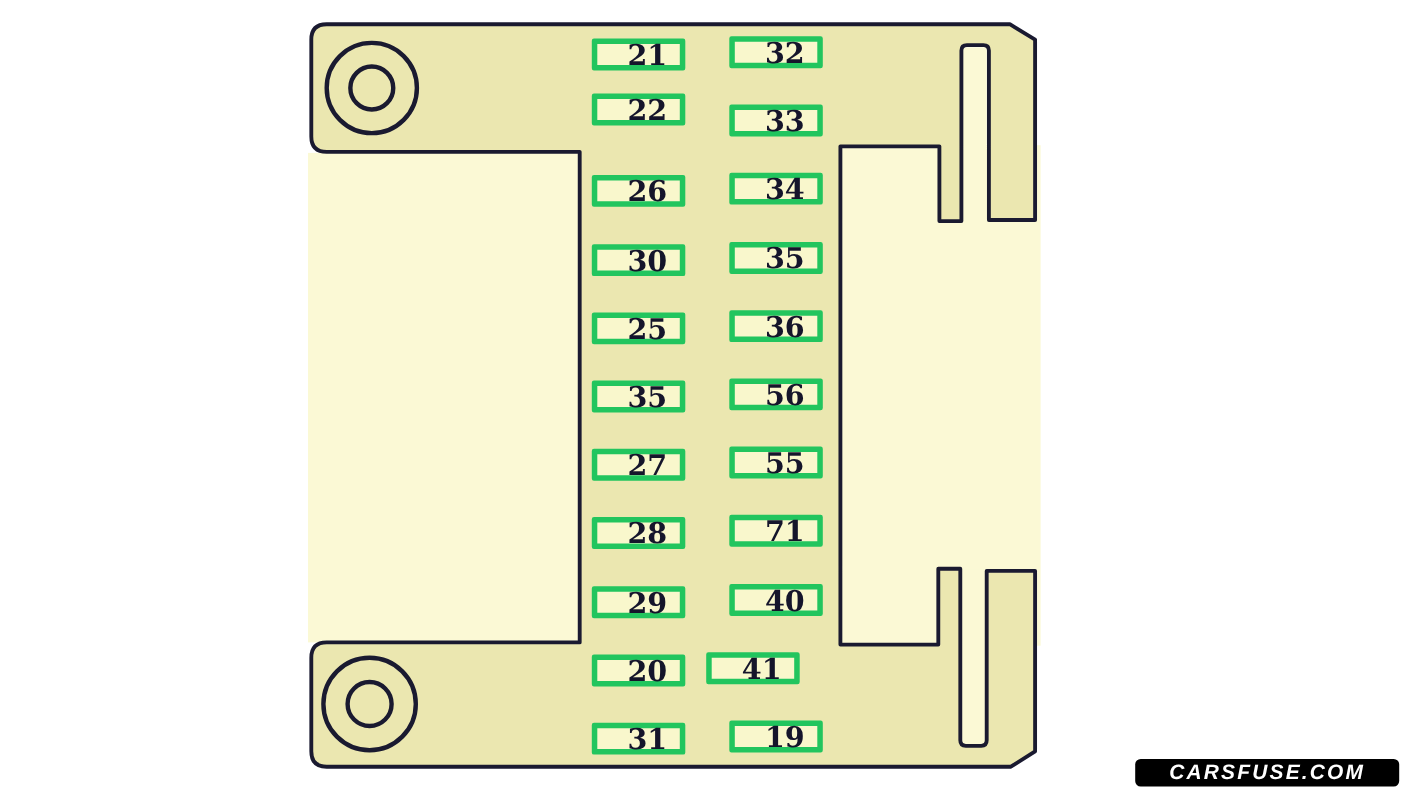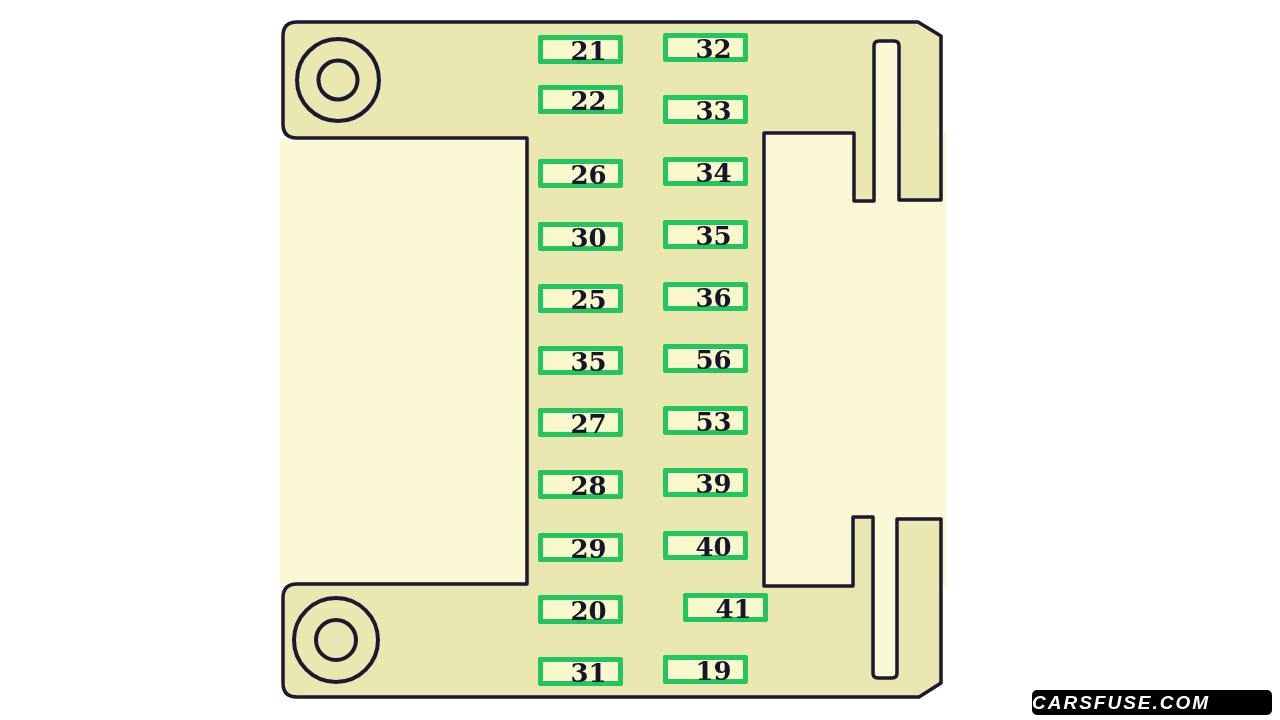--- a/index.html
+++ b/index.html
@@ -15,21 +15,21 @@
     background:#f9f7cc; border:5px solid #22c55e; border-radius:2px;
     color:#15152b; font-weight:bold; font-size:26px; line-height:23px;
     text-align:center; padding-left:16px;
     font-family:"DejaVu Serif", serif;
   }
   #watermark {
     position:absolute; left:1032px; top:690px; width:240px; height:25px;
     background:#000000; border-radius:5px;
     color:#ffffff; font-family:"Liberation Sans", sans-serif;
     font-weight:bold; font-style:italic; font-size:19px; line-height:25px;
-    letter-spacing:2px;
+    text-align:center; letter-spacing:2px;
   }
 </style>
 </head>
 <body>
 
 <div id="stage">
 
   <svg id="bg-svg" width="1280" height="720" viewBox="0 0 1280 720">
 
     <rect x="280" y="139" width="248" height="445" fill="#fbf9d5"></rect>
@@ -66,23 +66,23 @@
   <div class="fuse" style="left:538px;top:533px">29</div>
   <div class="fuse" style="left:538px;top:595px">20</div>
   <div class="fuse" style="left:538px;top:657px">31</div>
 
   <div class="fuse" style="left:663px;top:33px">32</div>
   <div class="fuse" style="left:663px;top:95px">33</div>
   <div class="fuse" style="left:663px;top:157px">34</div>
   <div class="fuse" style="left:663px;top:220px">35</div>
   <div class="fuse" style="left:663px;top:282px">36</div>
   <div class="fuse" style="left:663px;top:344px">56</div>
-  <div class="fuse" style="left:663px;top:406px">53</div>
-  <div class="fuse" style="left:663px;top:468px">39</div>
+  <div class="fuse" style="left:663px;top:406px">55</div>
+  <div class="fuse" style="left:663px;top:468px">71</div>
   <div class="fuse" style="left:663px;top:531px">40</div>
-  <div class="fuse" style="left:683px;top:593px">41</div>
+  <div class="fuse" style="left:642px;top:593px">41</div>
   <div class="fuse" style="left:663px;top:655px">19</div>
 
   <div id="watermark">
     <span>CARSFUSE.COM</span>
   </div>
 
 </div>
 
 </body></html>

